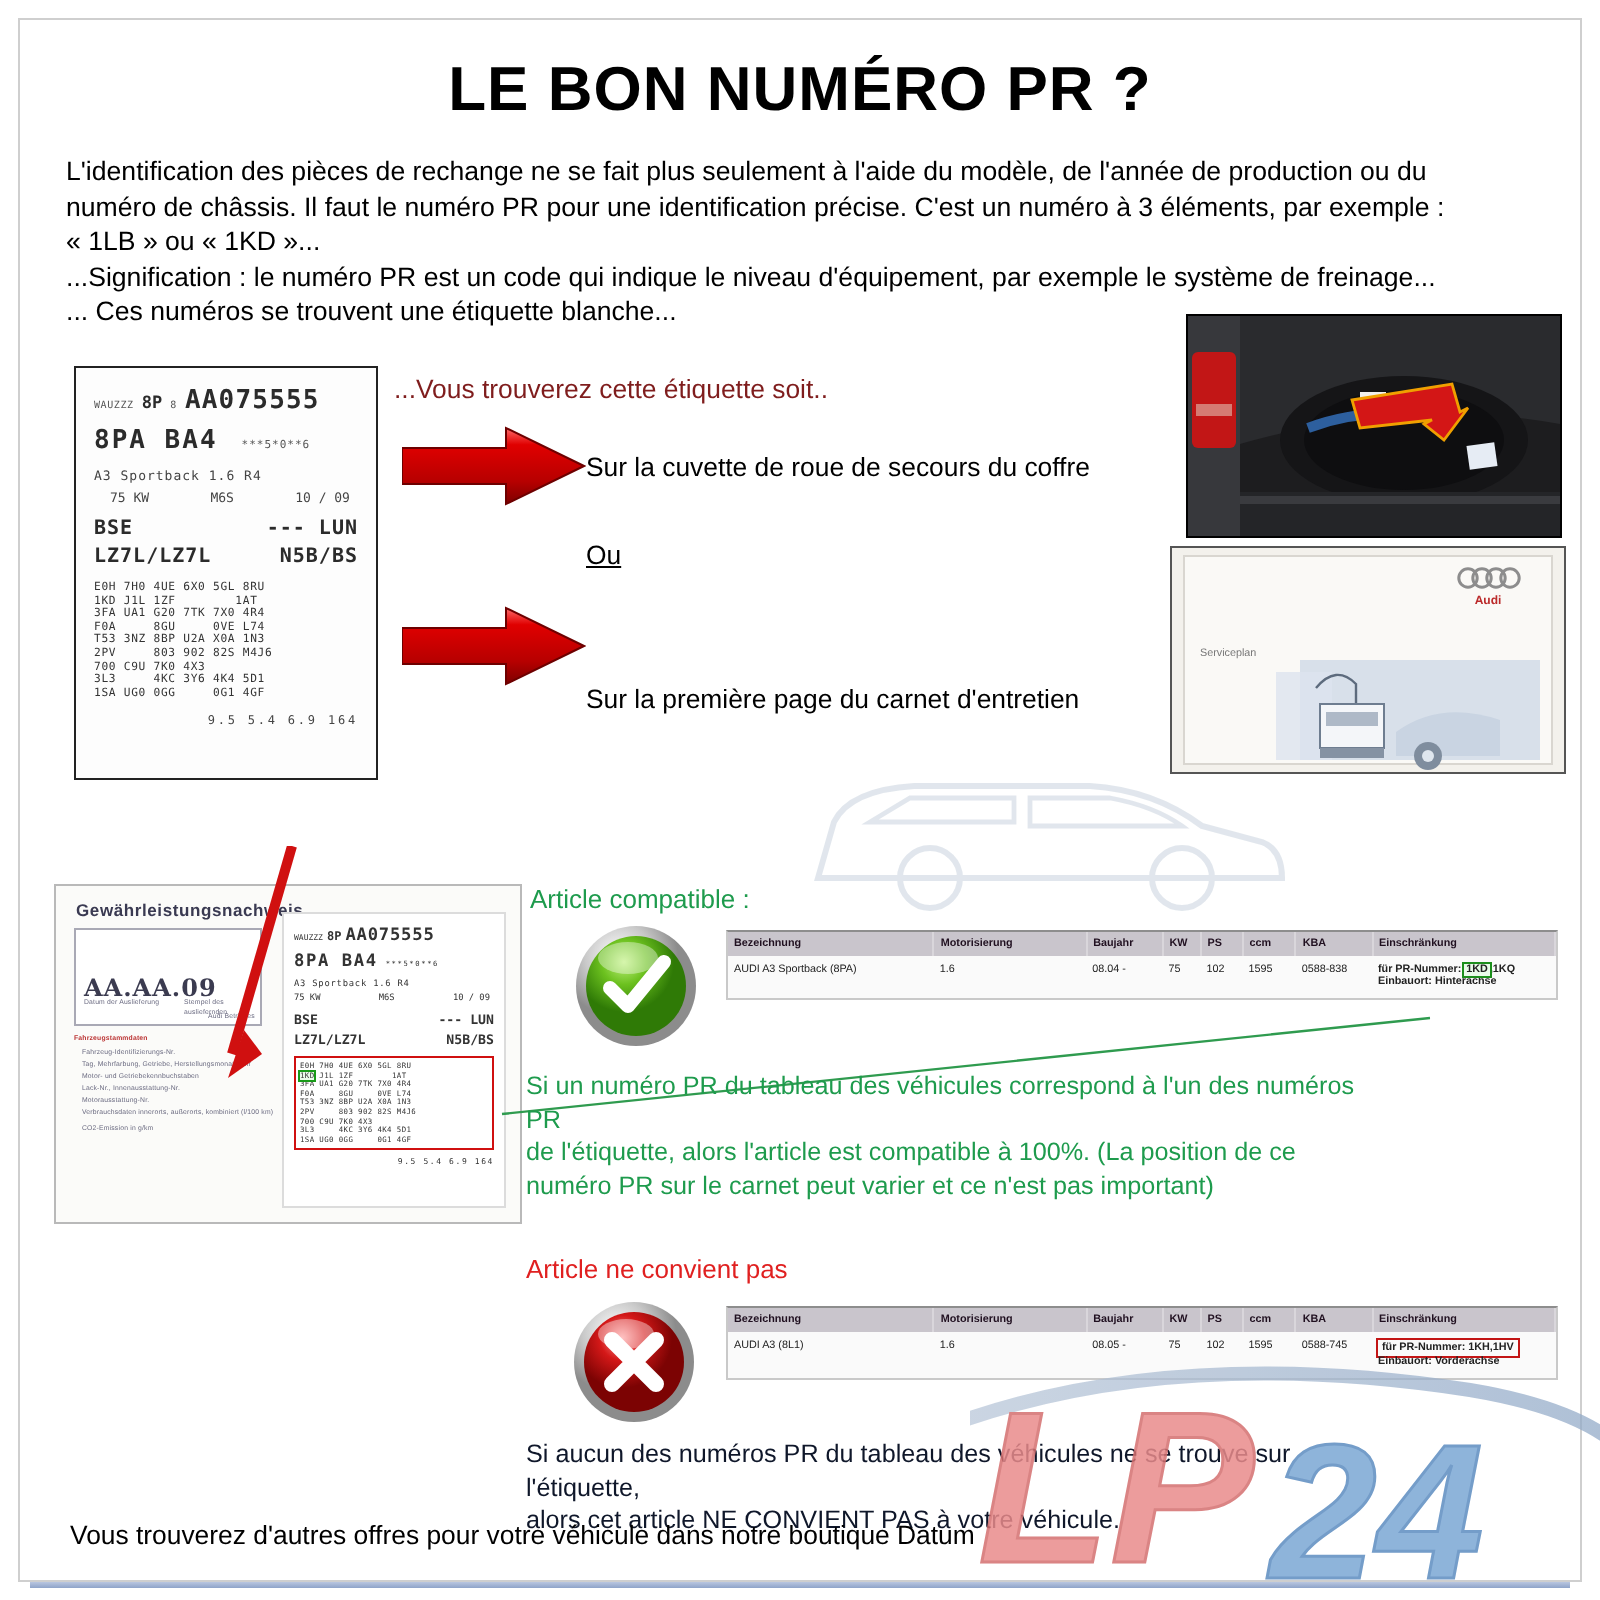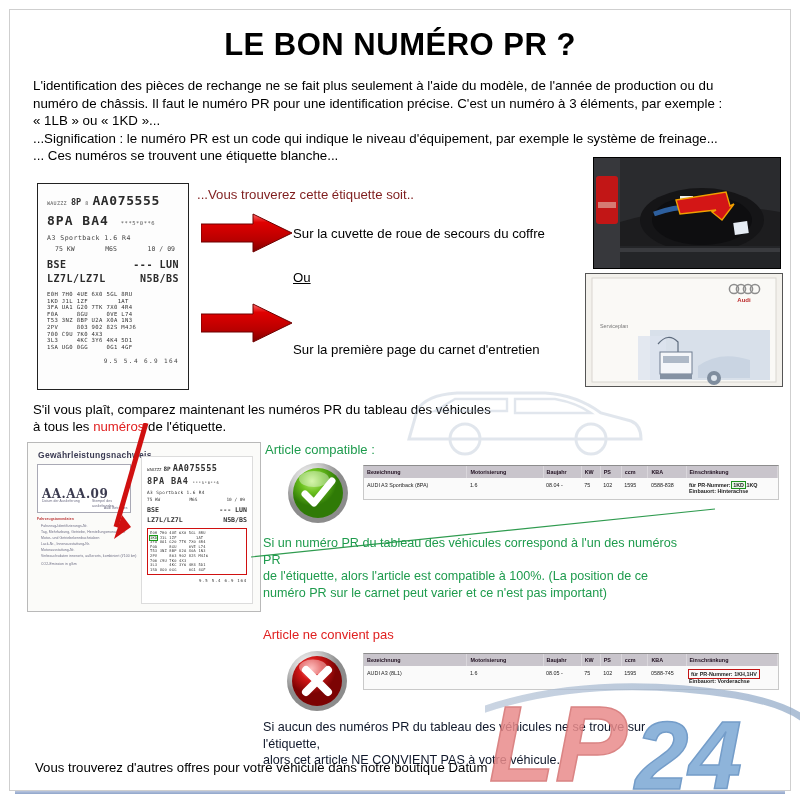--- a/index.html
+++ b/index.html
@@ -299,26 +299,20 @@
       </g>
       <rect x="74" y="78" width="32" height="22" fill="#f4f6f9" stroke="#6e7d90"></rect>
       <rect x="77" y="82" width="26" height="7" fill="#aeb9c7"></rect>
       <rect x="74" y="100" width="32" height="5" fill="#8592a3"></rect>
       <path d="M112,92 q22,-16 52,-6 l0,18 l-52,0 Z" fill="#c9d4e2"></path>
       <circle cx="128" cy="104" r="7" fill="#7f8d9e"></circle>
       <circle cx="128" cy="104" r="3" fill="#dfe6ee"></circle>
     </svg>
   </div>
 
-  <div class="compare">
-    <div>S'il vous plaît, comparez maintenant les numéros PR du tableau des véhicules</div>
-    <div>
-      <span>à tous les </span><span class="hl-red">numéros</span><span> de l'étiquette.</span>
-    </div>
-  </div>
 
   <div class="booklet">
     <div class="bk-title">Gewährleistungsnachweis</div>
     <div class="bk-box"></div>
     <div class="bk-stamp">AA.AA.09</div>
     <div class="bk-tiny" style="left:14px;top:56px;width:50px;">Datum der Auslieferung</div>
     <div class="bk-tiny" style="left:64px;top:56px;width:38px;">Stempel des ausliefernden</div>
     <div class="bk-tiny" style="left:76px;top:63px;width:30px;">Audi Betriebes</div>
     <div class="bk-tiny" style="left:9px;top:74px;font-weight:bold;color:#b33;">Fahrzeugstammdaten</div>
     <div class="bk-tiny" style="left:13px;top:81px;width:96px;">Fahrzeug-Identifizierungs-Nr.</div>

